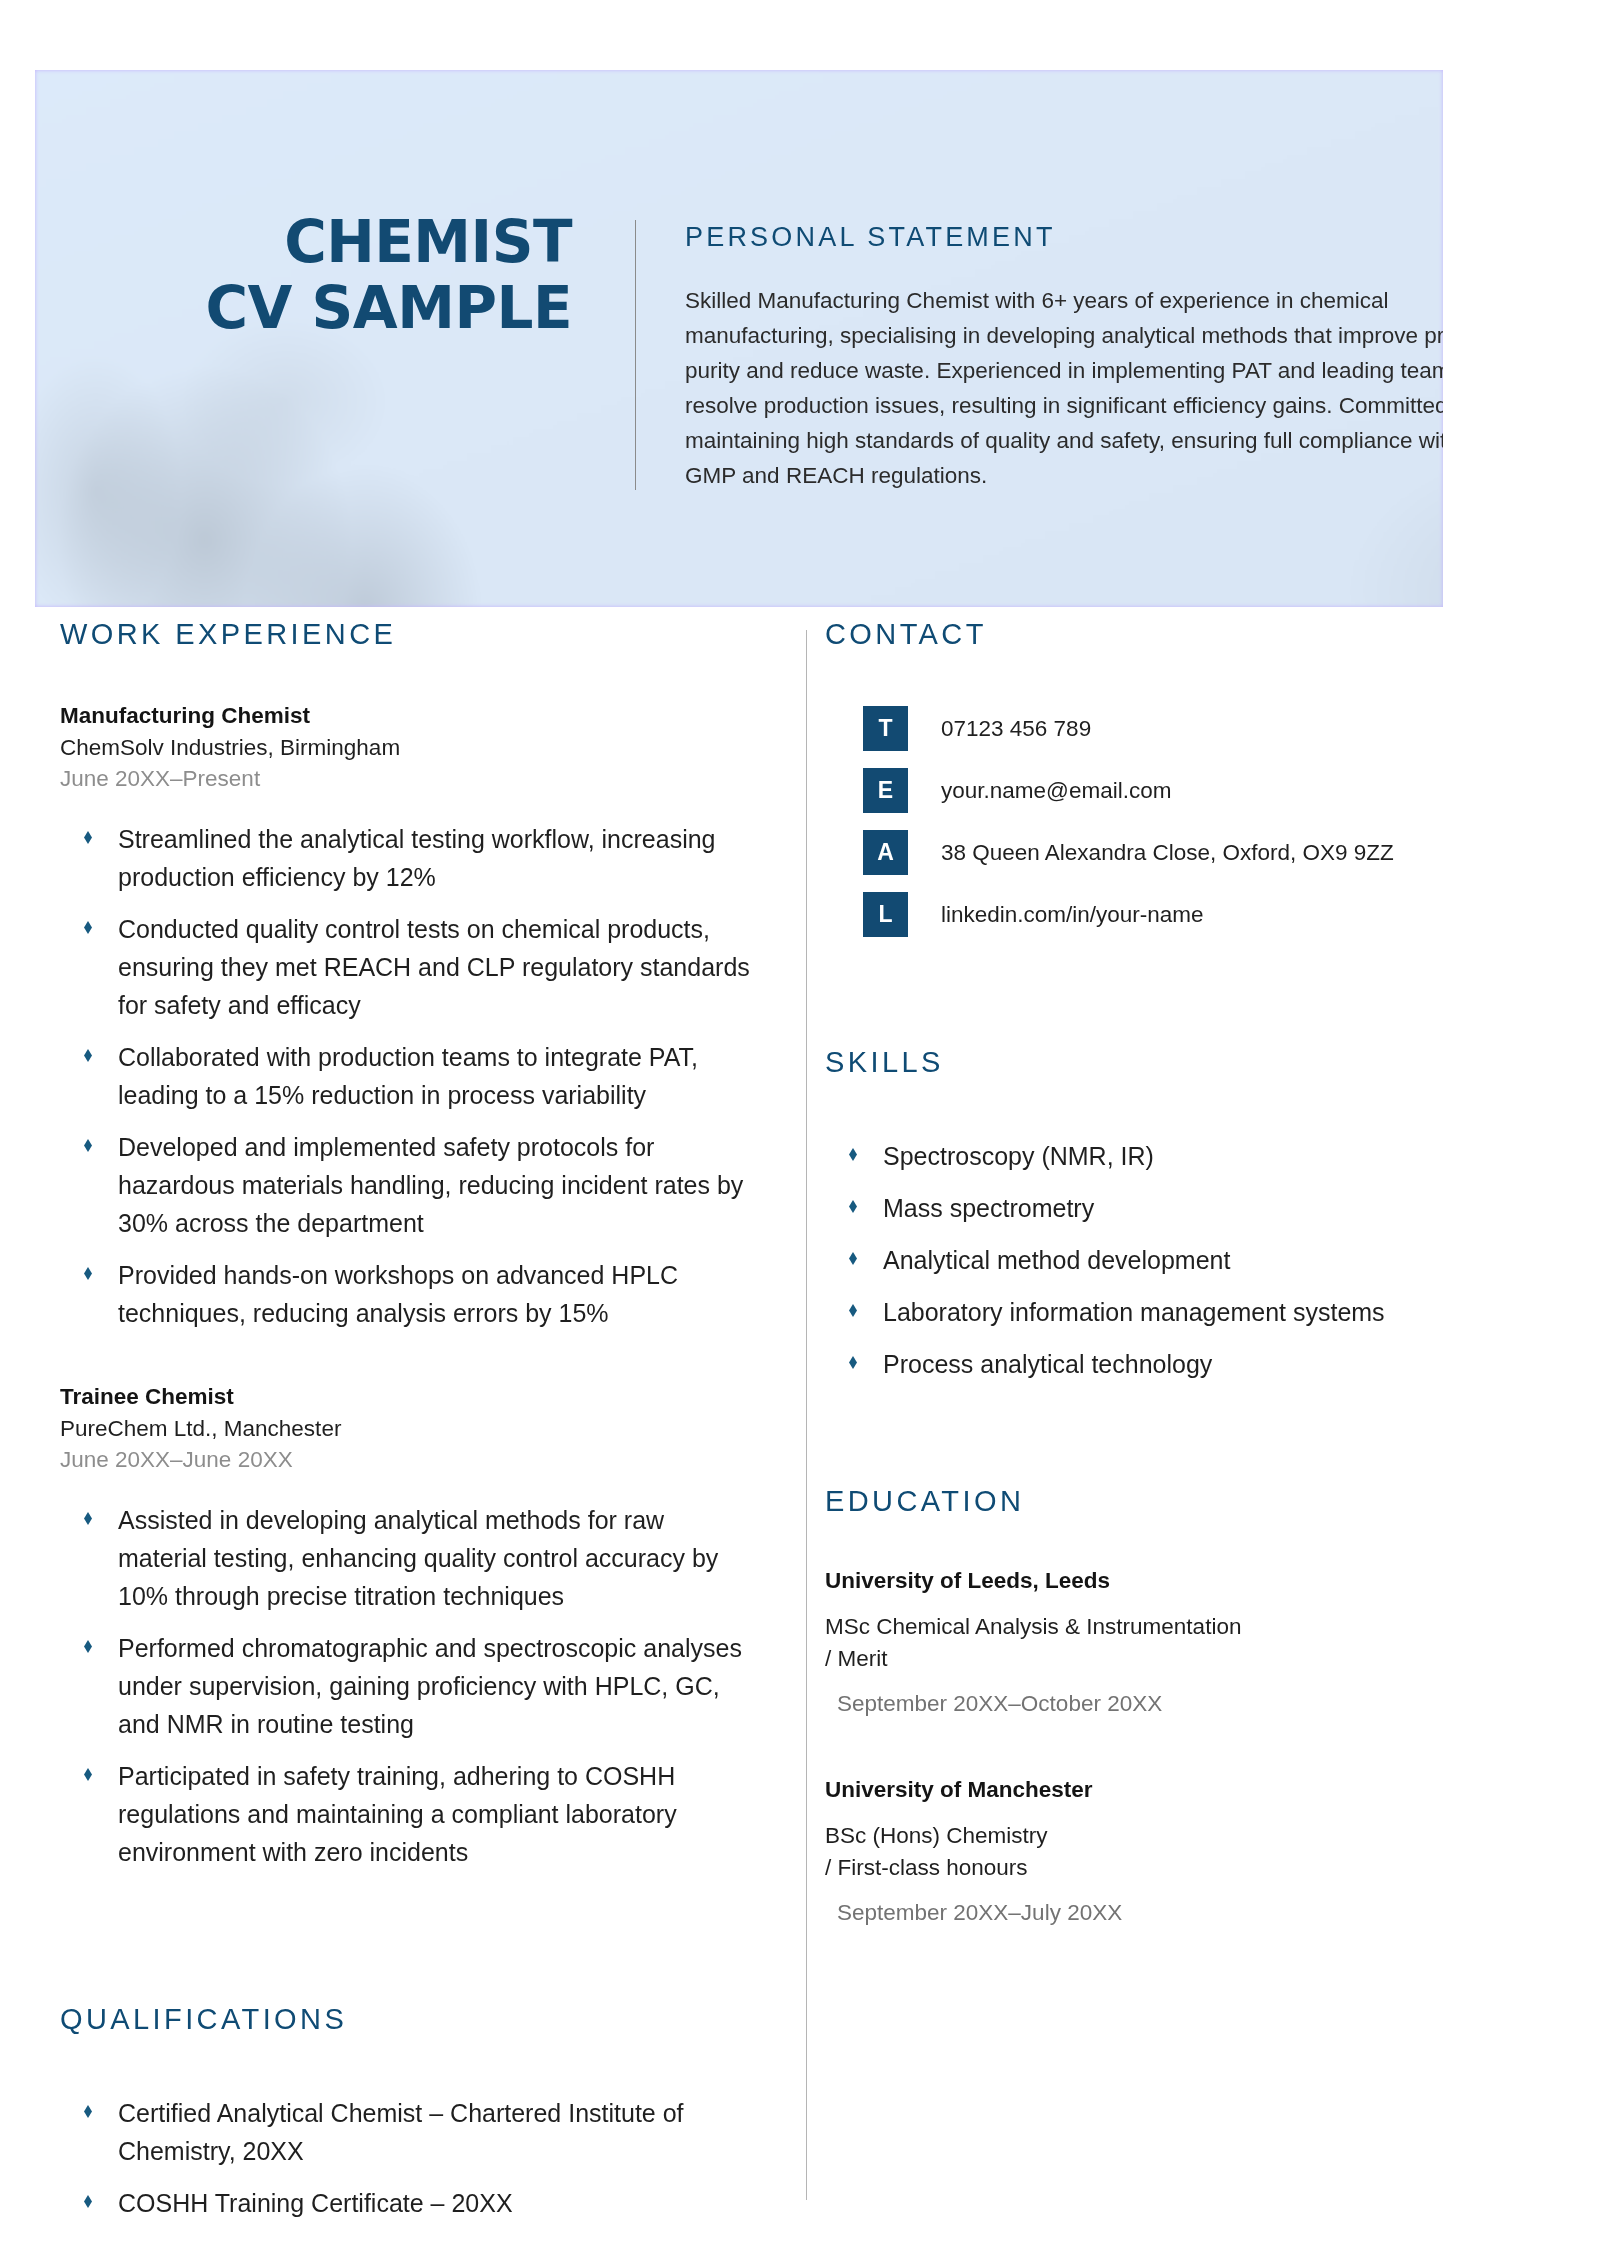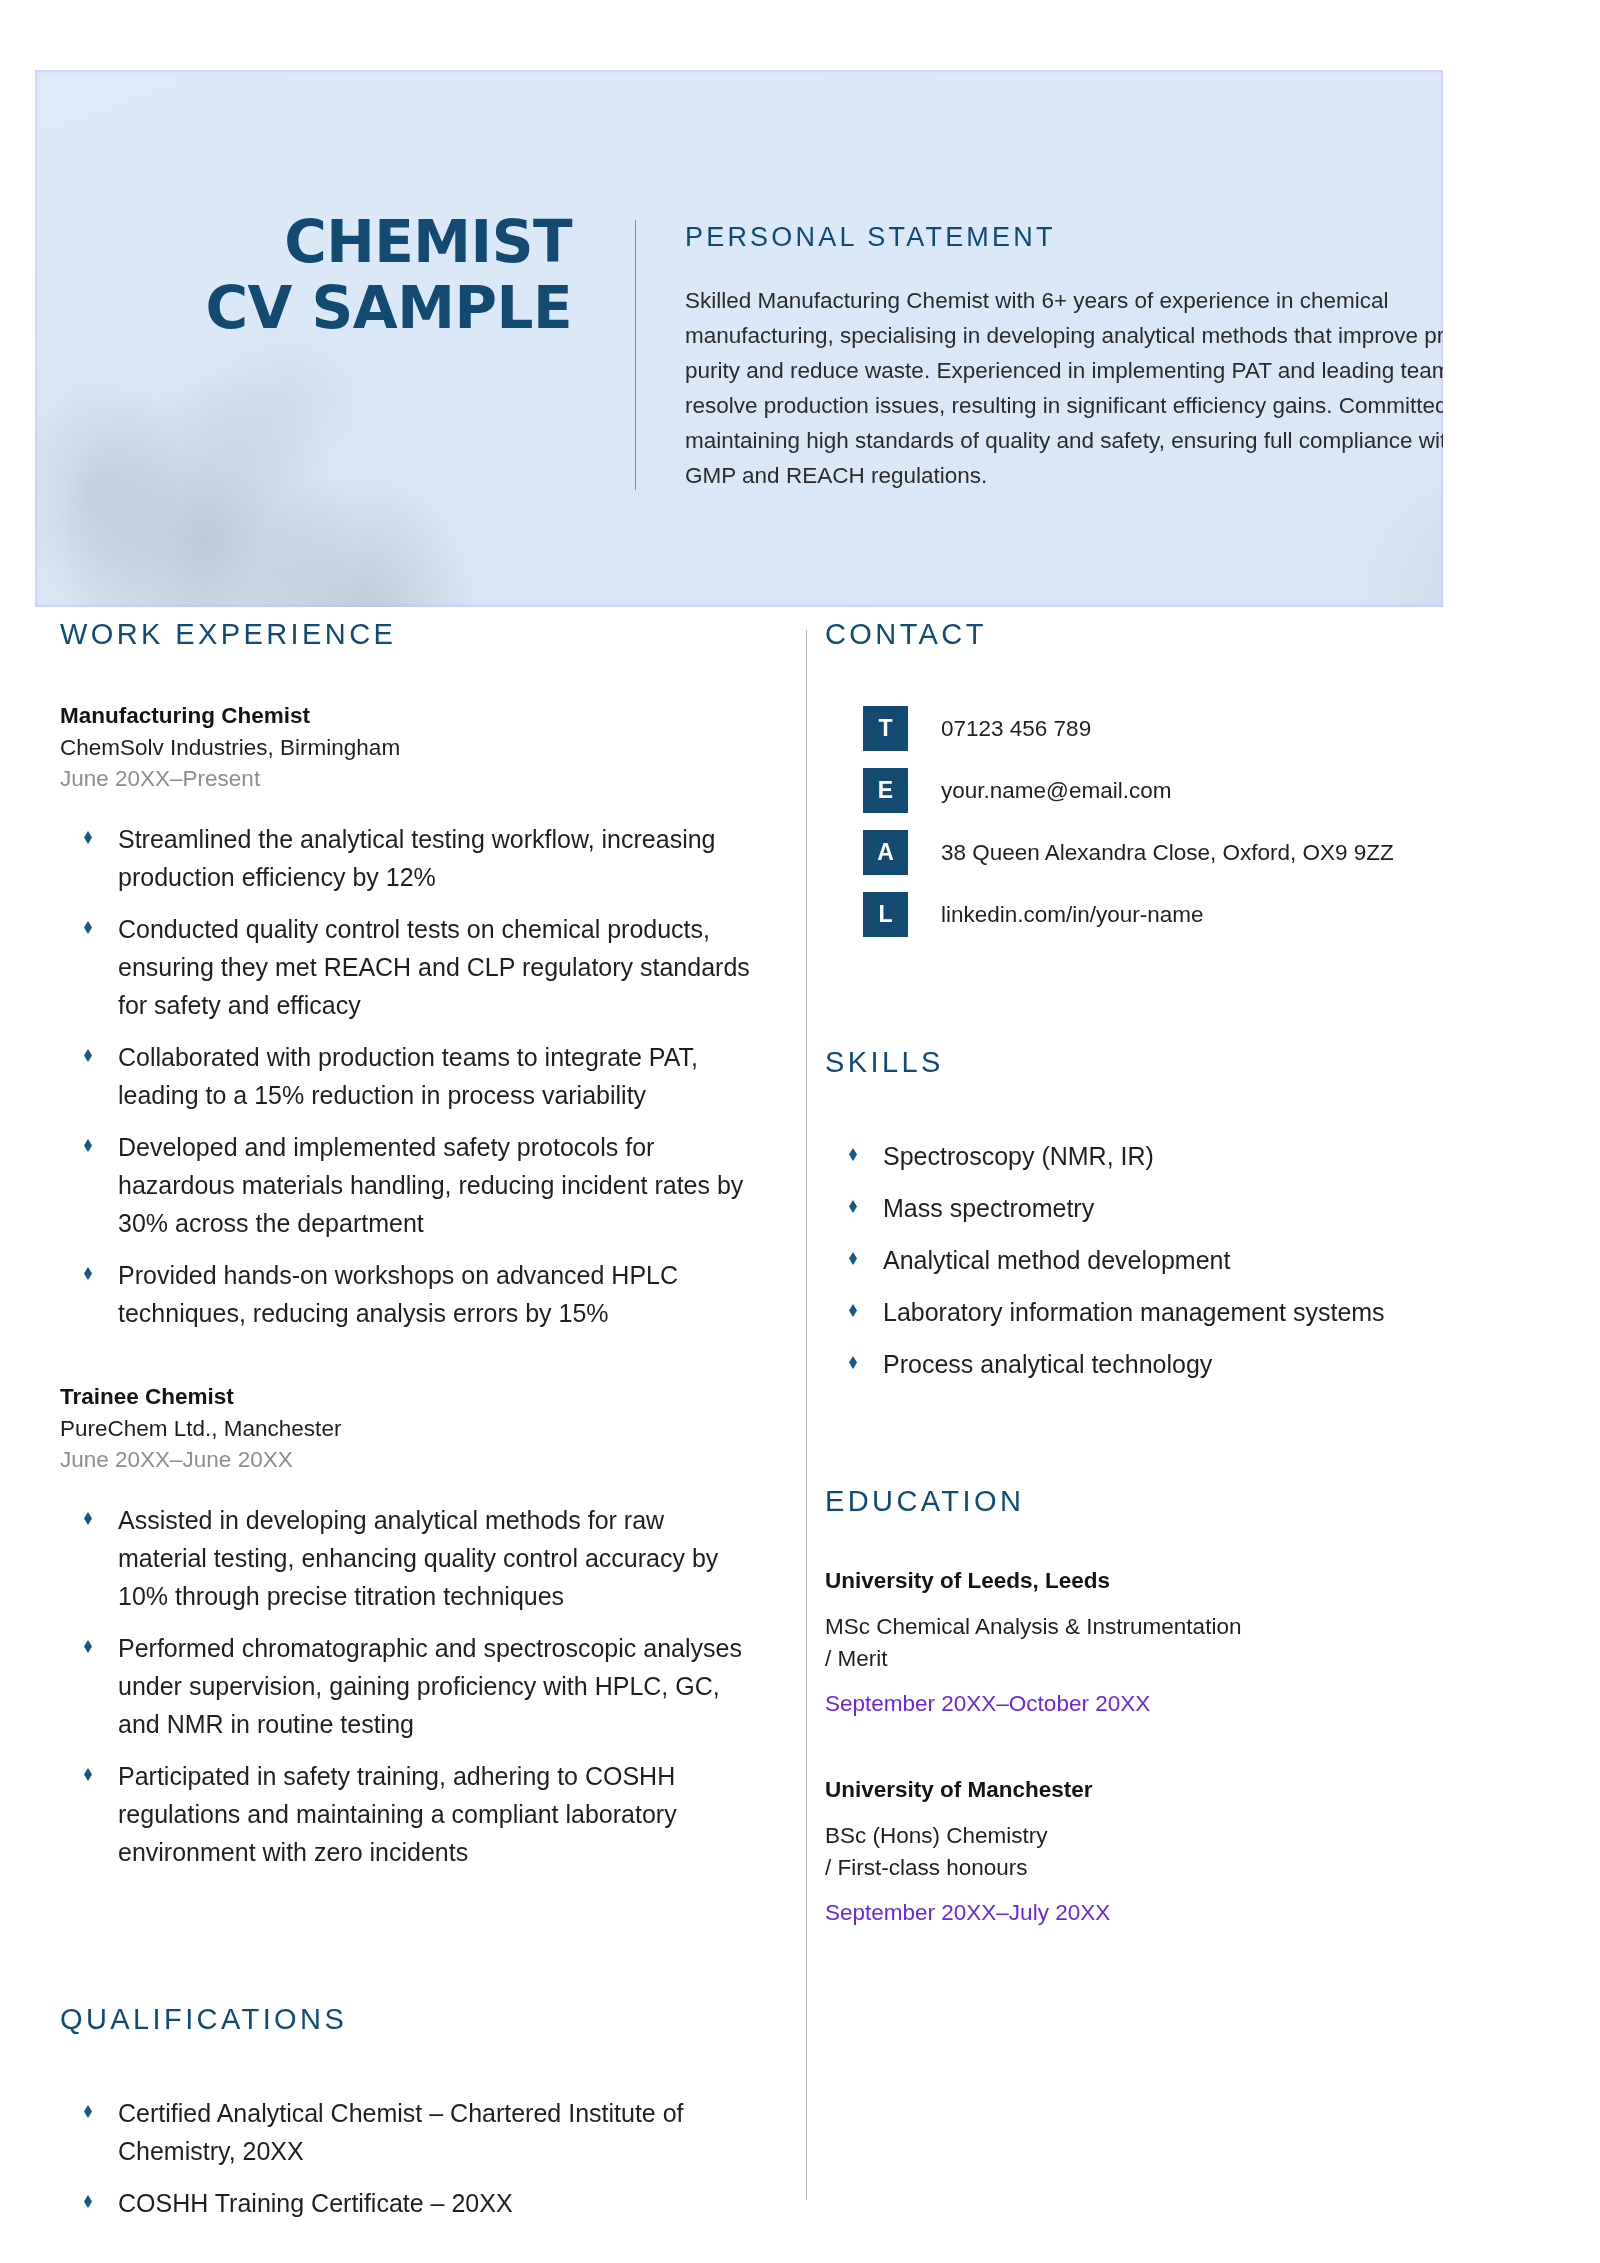--- a/index.html
+++ b/index.html
@@ -202,22 +202,22 @@
   }
   .edu-degree {
     font-size: 22.5px;
     line-height: 1.42;
     color: #1f1f1f;
     margin: 0 0 16px 0;
     white-space: pre-line;
   }
   .edu-dates {
     font-size: 22.5px;
-    color: #6d28d9;
-    margin: 0;
+    color: #737373;
+    margin: 12px;
   }
 
   .spacer-skills { height: 92px; }
   .spacer-edu { height: 88px; }
   .spacer-qual { height: 118px; }
 </style>
 </head>
 <body>
 
 <div class="banner">

